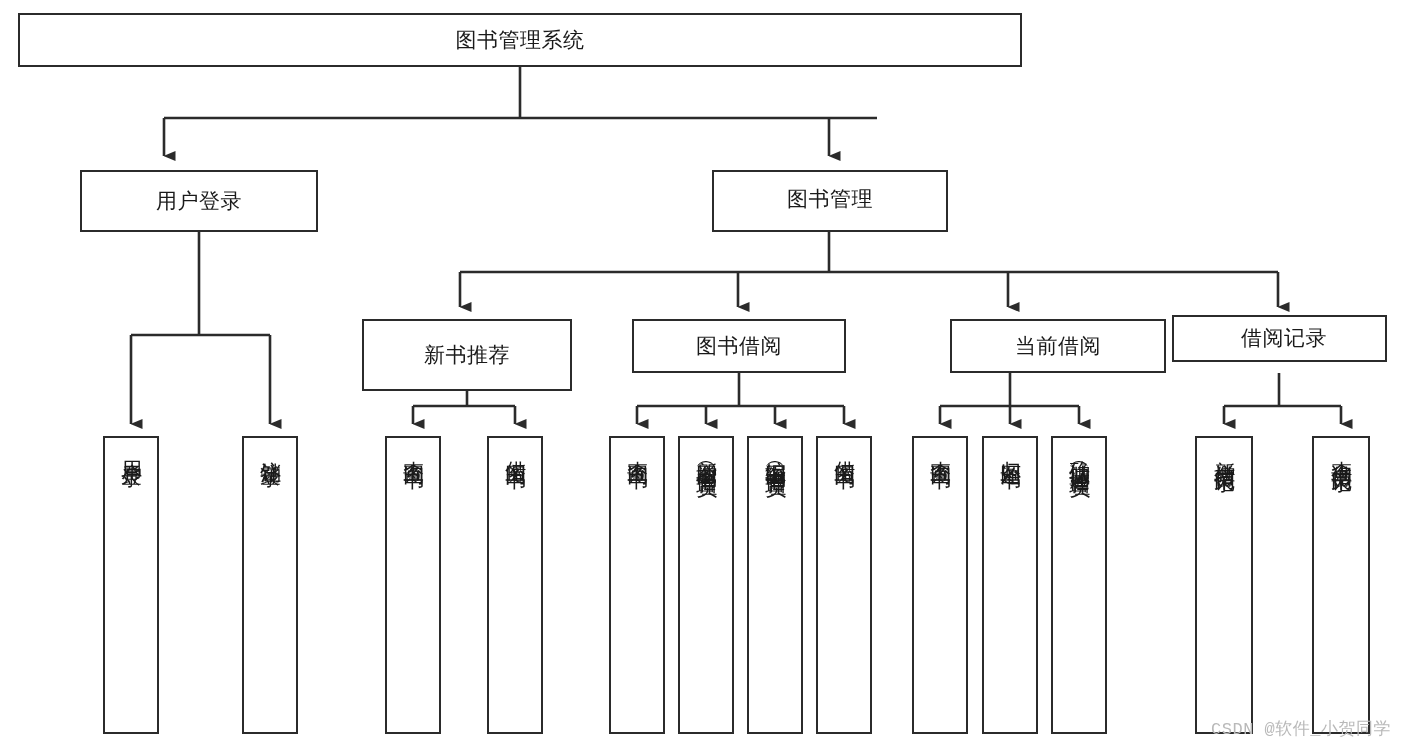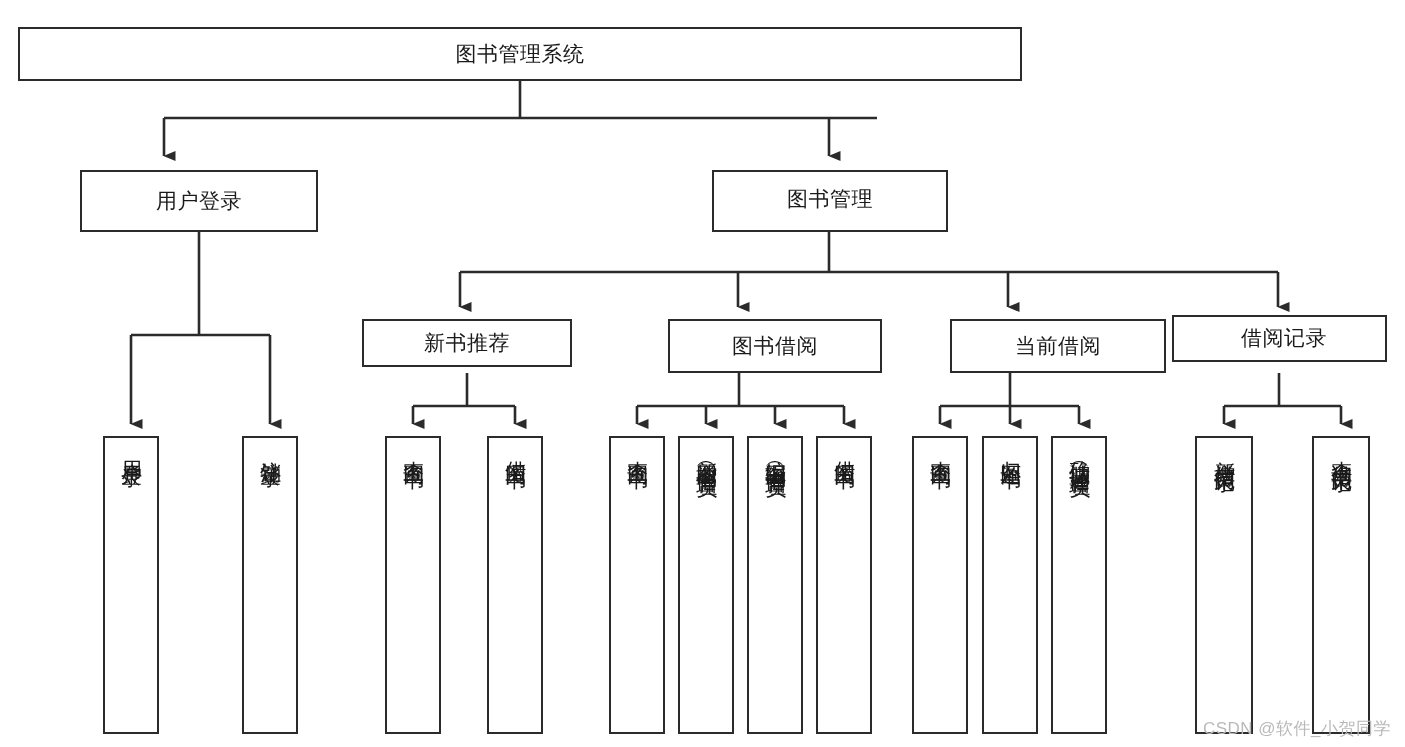--- a/index.html
+++ b/index.html
@@ -58,21 +58,21 @@
     margin: 0 auto;
   }
   #watermark {
     position: absolute;
     right: 14px;
     bottom: 7px;
     font-size: 17px;
     color: #b9b9b9;
     letter-spacing: 0.5px;
     white-space: nowrap;
-    font-family: Liberation Sans, sans-serif;
+    font-family: Liberation Mono, monospace;
   }
 </style>
 </head>
 <body>
 
 <div id="canvas">
 
   <svg id="diagram-svg" viewBox="0 0 1405 747" xmlns="http://www.w3.org/2000/svg">
     <defs>
       <marker id="arrow" viewBox="0 0 10 12" refX="5" refY="11.5" markerWidth="10" markerHeight="12" orient="auto-start-reverse" markerUnits="userSpaceOnUse">
@@ -116,35 +116,35 @@
       <path d="M 1010 406 L 1010 424" marker-end="url(#arrow)"></path>
       <path d="M 1079 406 L 1079 424" marker-end="url(#arrow)"></path>
 
       <path d="M 1279 373 L 1279 406"></path>
       <path d="M 1224 406 L 1341 406"></path>
       <path d="M 1224 406 L 1224 424" marker-end="url(#arrow)"></path>
       <path d="M 1341 406 L 1341 424" marker-end="url(#arrow)"></path>
     </g>
   </svg>
 
-  <div class="node horizontal" style="left:18px; top:13px; width:1004px; height:54px;margin-top:14px;">
+  <div class="node horizontal" style="left:18px; top:13px; width:1004px; height:54px;">
     <span class="node-label">图书管理系统</span>
   </div>
 
   <div class="node horizontal" style="left:80px; top:170px; width:238px; height:62px;">
     <span class="node-label">用户登录</span>
   </div>
   <div class="node horizontal" style="left:712px; top:170px; width:236px; height:62px;font-family:Liberation Mono, monospace;">
     <span class="node-label">图书管理</span>
   </div>
 
-  <div class="node horizontal" style="left:362px; top:319px; width:210px; height:48px;">
+  <div class="node horizontal" style="left:362px; top:319px; width:210px; height:72px;">
     <span class="node-label">新书推荐</span>
   </div>
-  <div class="node horizontal" style="left:632px; top:319px; width:214px; height:54px;margin-left:36px;">
+  <div class="node horizontal" style="left:632px; top:319px; width:214px; height:54px;">
     <span class="node-label">图书借阅</span>
   </div>
   <div class="node horizontal" style="left:950px; top:319px; width:216px; height:54px;">
     <span class="node-label">当前借阅</span>
   </div>
   <div class="node horizontal" style="left:1172px; top:315px; width:215px; height:47px;padding-left:9px;">
     <span class="node-label">借阅记录</span>
   </div>
 
   <div class="node vertical" style="left:103px; top:436px; width:56px; height:298px;">

